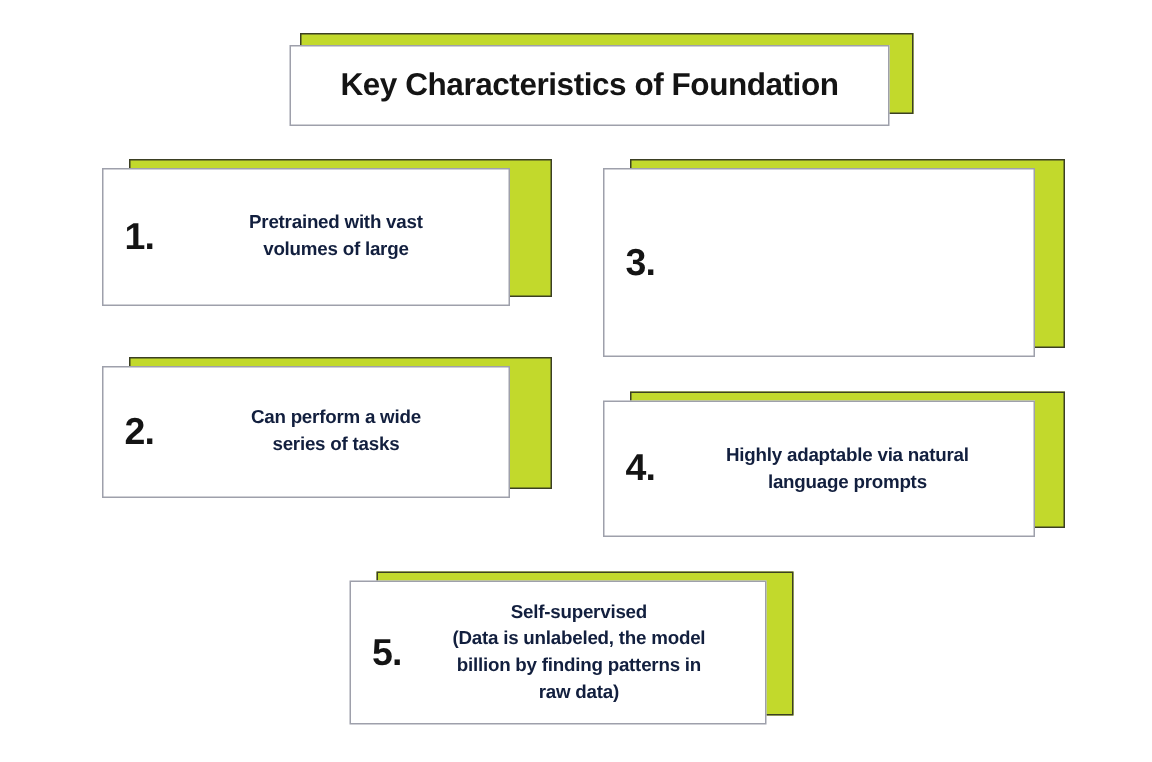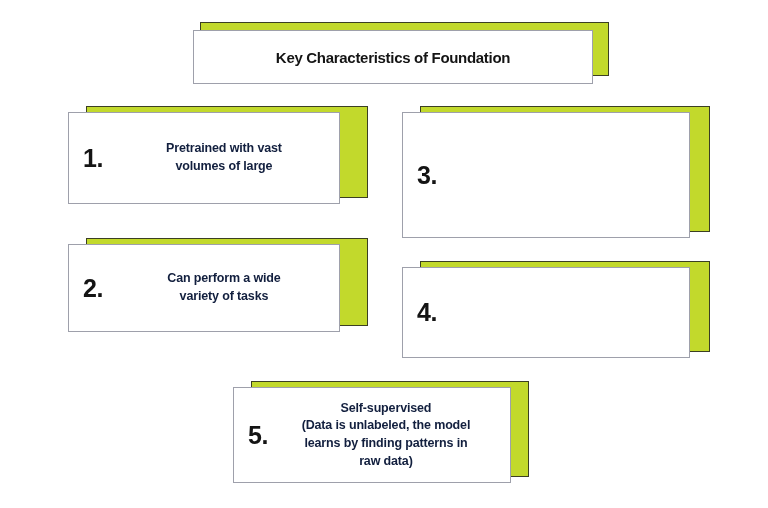--- a/index.html
+++ b/index.html
@@ -54,21 +54,21 @@
     height: 54px;
   }
   #title-card .panel {
     left: 0px;
     top: 8px;
     width: 400px;
     height: 54px;
     justify-content: center;
   }
   .title-text {
-    font-size: 15px;
+    font-size: 21px;
     font-weight: bold;
     color: #141414;
     letter-spacing: -0.3px;
     text-align: center;
     white-space: nowrap;
   }
 
   
   .item-card .panel {
     padding: 0 10px 0 14px;
@@ -143,42 +143,44 @@
       <div class="body">Pretrained with vast
 volumes of large</div>
     </div>
   </div>
 
   <div id="card-2" class="card item-card">
     <div class="shadow"></div>
     <div class="panel">
       <div class="num">2.</div>
       <div class="body">Can perform a wide
-variety of tasks</div>
+series of tasks</div>
     </div>
   </div>
 
   <div id="card-3" class="card item-card">
     <div class="shadow"></div>
     <div class="panel">
       <div class="num">3.</div>
     </div>
   </div>
 
   <div id="card-4" class="card item-card">
     <div class="shadow"></div>
     <div class="panel">
       <div class="num">4.</div>
+      <div class="body">Highly adaptable via natural
+language prompts</div>
     </div>
   </div>
 
   <div id="card-5" class="card item-card">
     <div class="shadow"></div>
     <div class="panel">
       <div class="num">5.</div>
       <div class="body">Self-supervised
 (Data is unlabeled, the model
-learns by finding patterns in
+billion by finding patterns in
 raw data)</div>
     </div>
   </div>
 
 </div>
 
 </body></html>

